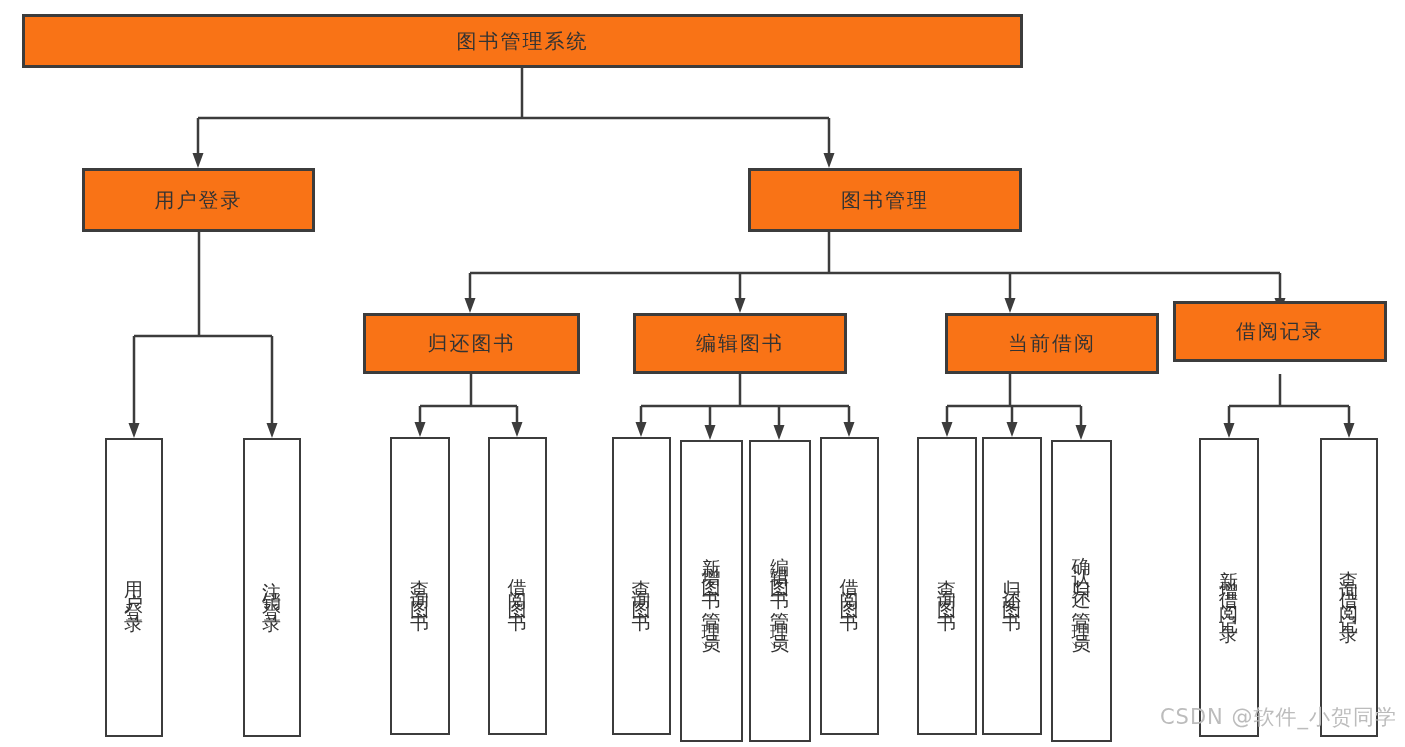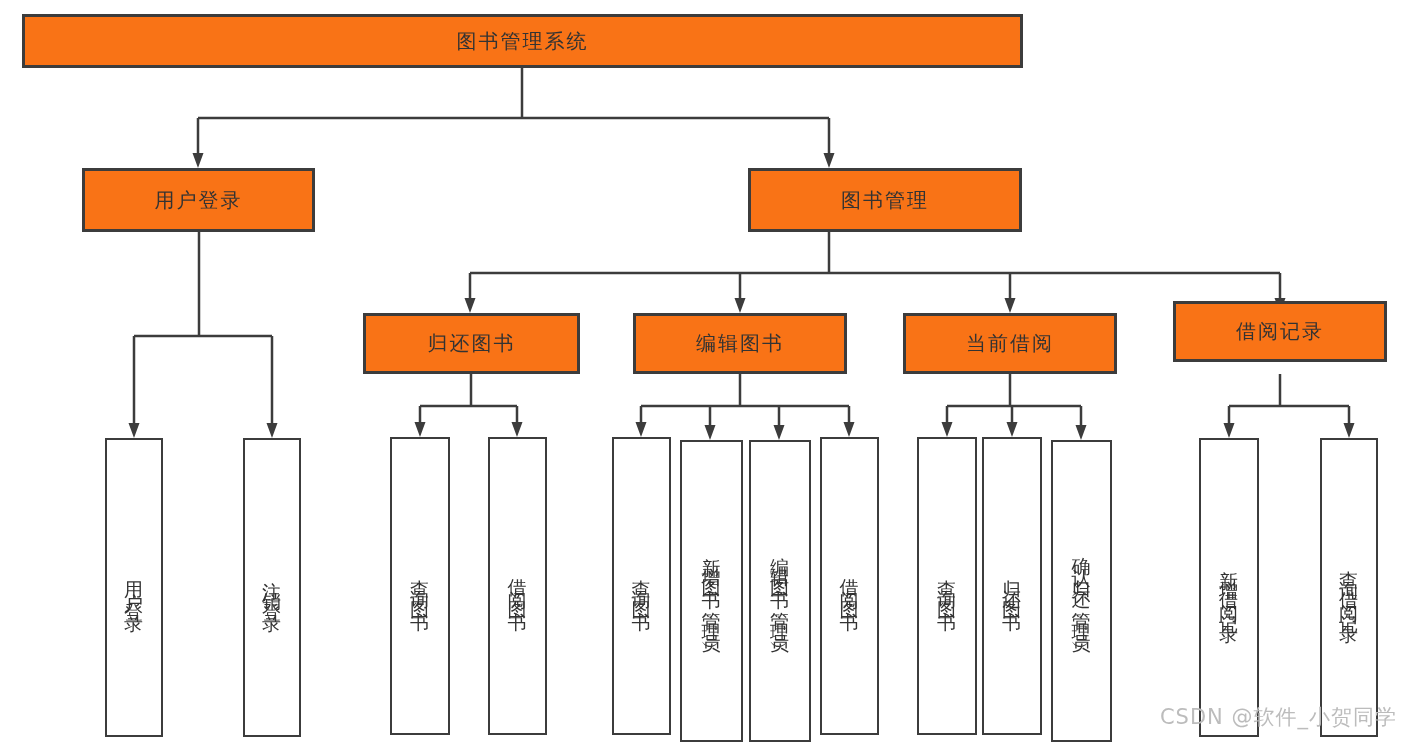--- a/index.html
+++ b/index.html
@@ -87,21 +87,21 @@
          M1223.5 423L1234.5 423L1229 438Z M1343.5 423L1354.5 423L1349 438Z" fill="#3c3c3c" stroke="none"></path>
   </svg>
 
   <div class="box" style="left:22px; top:14px; width:1001px; height:54px;">图书管理系统</div>
 
   <div class="box" style="left:82px; top:168px; width:233px; height:64px;">用户登录</div>
   <div class="box" style="left:712px; top:168px; width:274px; height:64px;margin-left:36px;">图书管理</div>
 
   <div class="box" style="left:363px; top:313px; width:217px; height:61px;">归还图书</div>
   <div class="box" style="left:633px; top:313px; width:214px; height:61px;">编辑图书</div>
-  <div class="box" style="left:903px; top:313px; width:214px; height:61px;">当前借阅</div>
+  <div class="box" style="left:945px; top:313px; width:214px; height:61px;">当前借阅</div>
   <div class="box" style="left:1173px; top:301px; width:214px; height:61px;">借阅记录</div>
 
   <div class="vbox" style="left:105px; top:438px; width:58px; height:299px;">
     <span class="vlabel">用户登录</span>
   </div>
   <div class="vbox" style="left:243px; top:438px; width:58px; height:299px;">
     <span class="vlabel">注销登录</span>
   </div>
 
   <div class="vbox" style="left:390px; top:437px; width:60px; height:298px;">

